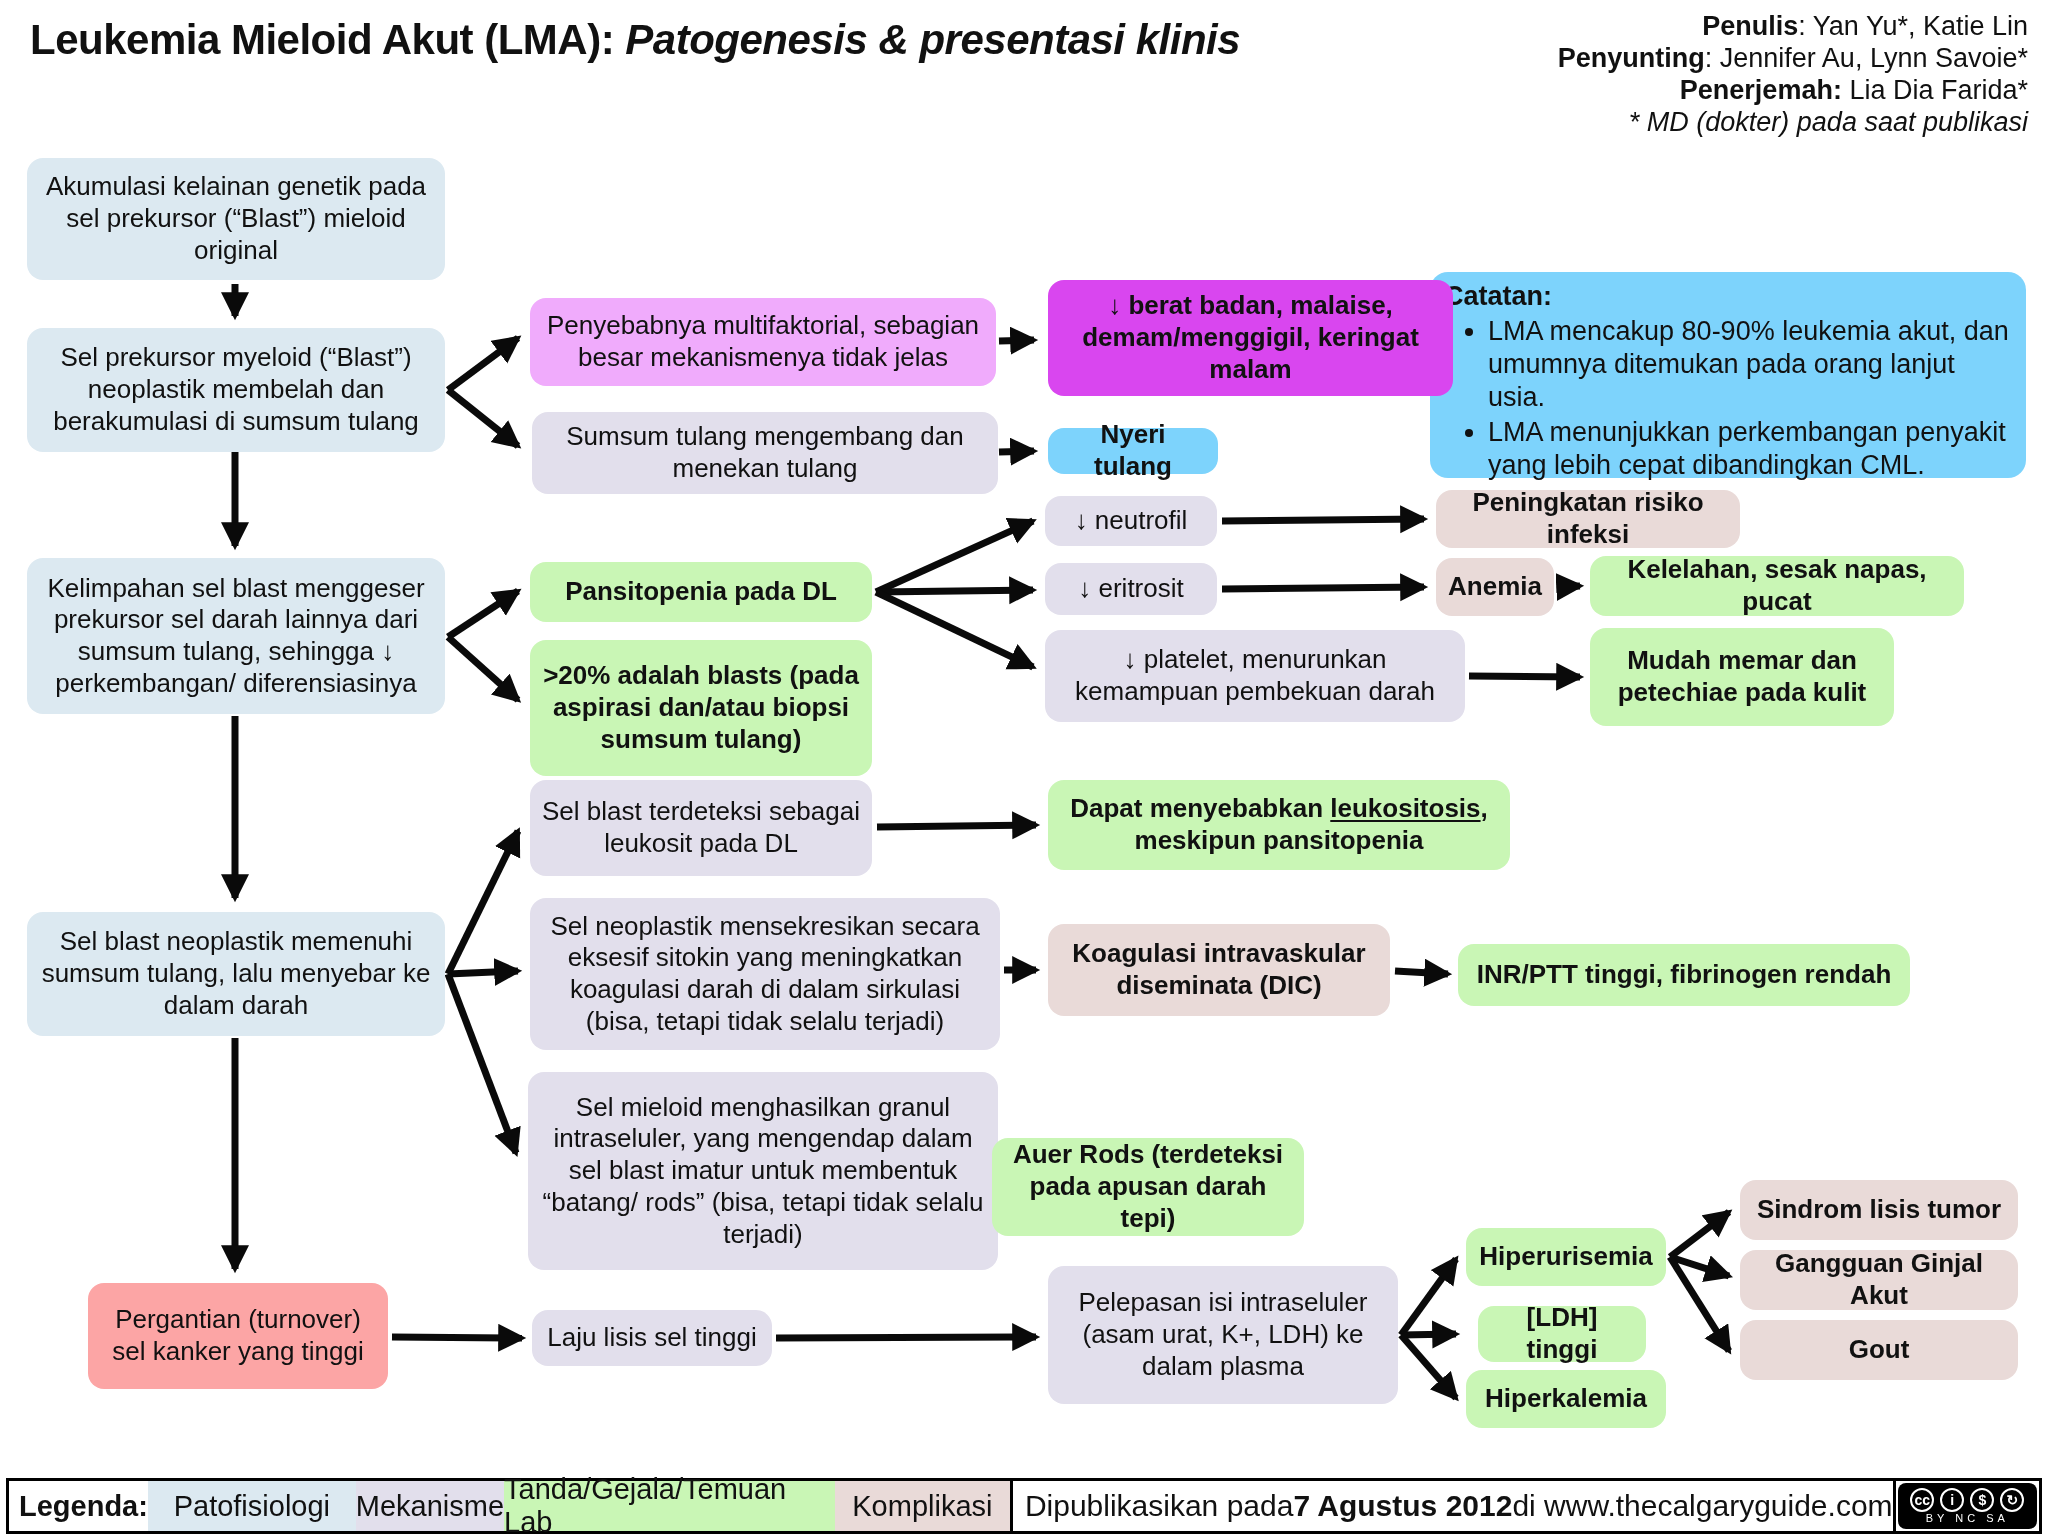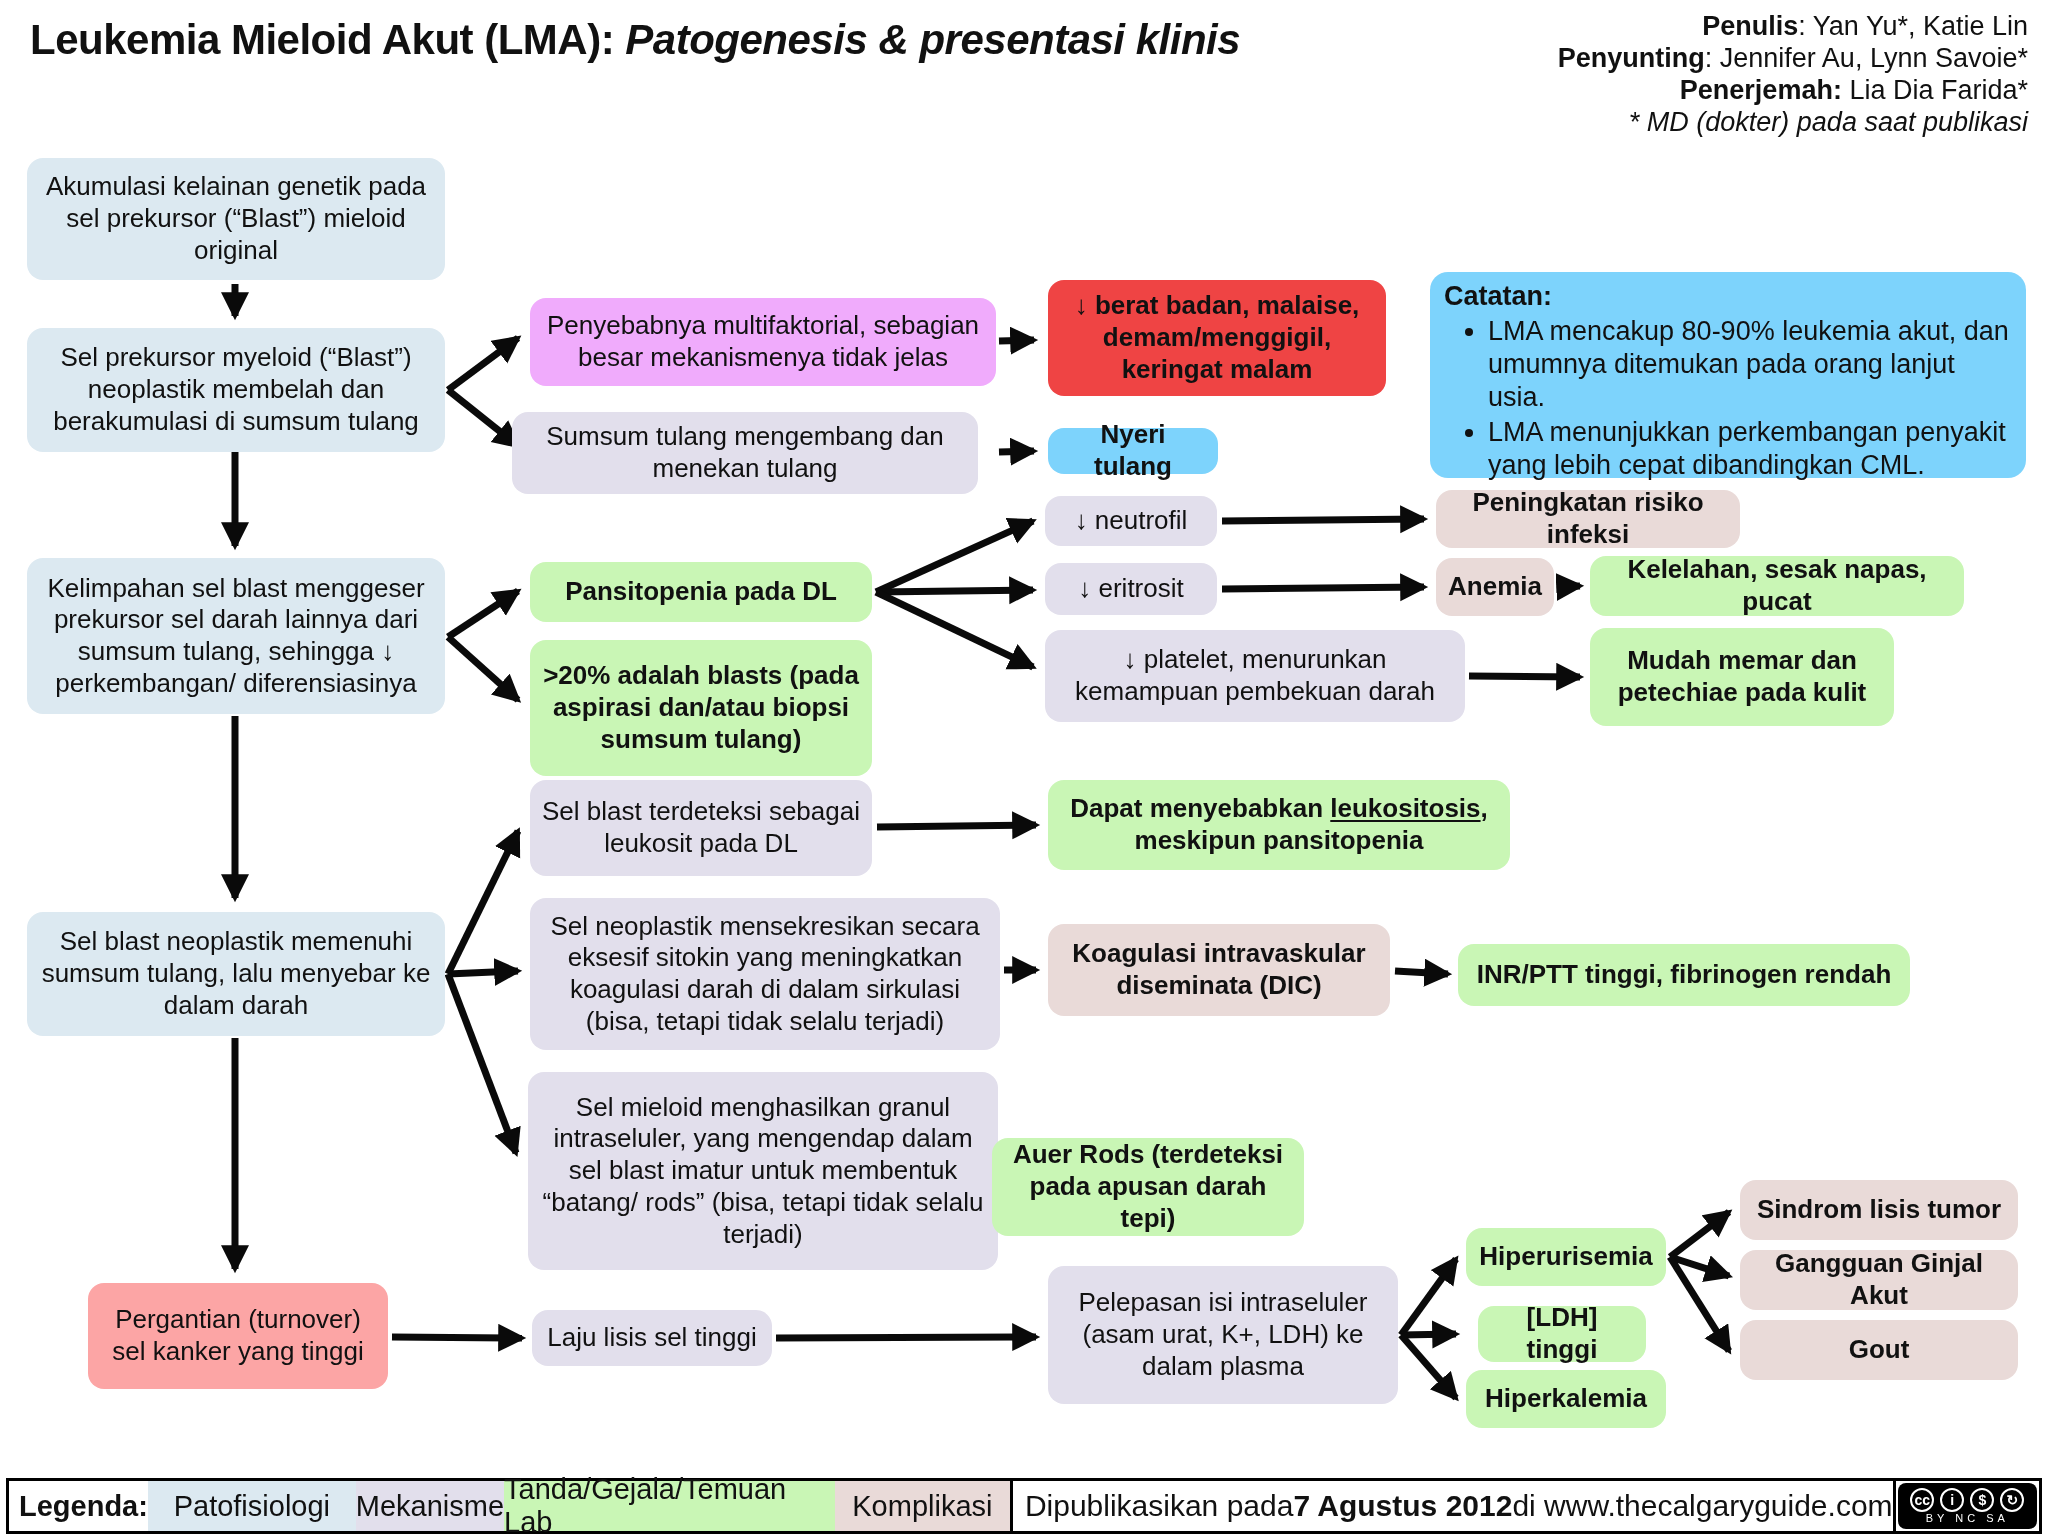--- a/index.html
+++ b/index.html
@@ -103,31 +103,31 @@
     </g>
   </svg>
 
   <div class="node" style="left: 27px; top: 158px; width: 418px; height: 122px; background: rgb(220, 233, 241);">Akumulasi kelainan genetik pada sel prekursor (“Blast”) mieloid original</div>
   <div class="node" style="left: 27px; top: 328px; width: 418px; height: 124px; background: rgb(220, 233, 241);">Sel prekursor myeloid (“Blast”) neoplastik membelah dan berakumulasi di sumsum tulang</div>
   <div class="node" style="left: 27px; top: 558px; width: 418px; height: 156px; background: rgb(220, 233, 241);">Kelimpahan sel blast menggeser prekursor sel darah lainnya dari sumsum tulang, sehingga ↓ perkembangan/ diferensiasinya</div>
   <div class="node" style="left: 27px; top: 912px; width: 418px; height: 124px; background: rgb(220, 233, 241);">Sel blast neoplastik memenuhi sumsum tulang, lalu menyebar ke dalam darah</div>
   <div class="node" style="left: 88px; top: 1283px; width: 300px; height: 106px; background: #fca5a5;">Pergantian (turnover) sel kanker yang tinggi</div>
 
   <div class="node" style="left: 530px; top: 298px; width: 466px; height: 88px; background: #f0abfc;">Penyebabnya multifaktorial, sebagian besar mekanismenya tidak jelas</div>
-  <div class="node" style="left: 512px; top: 412px; width: 466px; height: 82px; background: rgb(226, 223, 236);">Sumsum tulang mengembang dan menekan tulang</div>
+  <div class="node" style="left: 532px; top: 412px; width: 466px; height: 82px; background: rgb(226, 223, 236);">Sumsum tulang mengembang dan menekan tulang</div>
   <div class="node" style="left: 530px; top: 780px; width: 342px; height: 96px; background: rgb(226, 223, 236);">Sel blast terdeteksi sebagai leukosit pada DL</div>
   <div class="node" style="left: 530px; top: 898px; width: 470px; height: 152px; background: rgb(226, 223, 236);">Sel neoplastik mensekresikan secara eksesif sitokin yang meningkatkan koagulasi darah di dalam sirkulasi (bisa, tetapi tidak selalu terjadi)</div>
   <div class="node" style="left: 528px; top: 1072px; width: 470px; height: 198px; background: rgb(226, 223, 236);">Sel mieloid menghasilkan granul intraseluler, yang mengendap dalam sel blast imatur untuk membentuk “batang/ rods” (bisa, tetapi tidak selalu terjadi)</div>
   <div class="node" style="left: 532px; top: 1310px; width: 240px; height: 56px; background: rgb(226, 223, 236);">Laju lisis sel tinggi</div>
   <div class="node" style="left: 1045px; top: 496px; width: 172px; height: 50px; background: rgb(226, 223, 236);">↓ neutrofil</div>
   <div class="node" style="left: 1045px; top: 563px; width: 172px; height: 52px; background: rgb(226, 223, 236);">↓ eritrosit</div>
   <div class="node" style="left: 1045px; top: 630px; width: 420px; height: 92px; background: rgb(226, 223, 236);">↓ platelet, menurunkan kemampuan pembekuan darah</div>
   <div class="node" style="left: 1048px; top: 1266px; width: 350px; height: 138px; background: rgb(226, 223, 236);">Pelepasan isi intraseluler (asam urat, K+, LDH) ke dalam plasma</div>
 
-  <div class="node bold" style="left: 1048px; top: 280px; width: 338px; height: 116px; background: #ef4444;">↓ berat badan, malaise, demam/menggigil, keringat malam</div>
+  <div class="node bold" style="left: 1048px; top: 280px; width: 405px; height: 116px; background: #d946ef;">↓ berat badan, malaise, demam/menggigil, keringat malam</div>
   <div class="node bold" style="left: 1048px; top: 428px; width: 170px; height: 46px; background: #7dd3fc;">Nyeri tulang</div>
   <div class="node bold" style="left: 530px; top: 562px; width: 342px; height: 60px; background: rgb(201, 246, 181);">Pansitopenia pada DL</div>
   <div class="node bold" style="left: 530px; top: 640px; width: 342px; height: 136px; background: rgb(201, 246, 181);">&gt;20% adalah blasts (pada aspirasi dan/atau biopsi sumsum tulang)</div>
   <div class="node bold" style="left: 1048px; top: 780px; width: 462px; height: 90px; background: rgb(201, 246, 181);">
       <span><span>Dapat menyebabkan </span><u>leukositosis</u><span>, meskipun pansitopenia</span></span>
     </div>
   <div class="node bold" style="left: 1458px; top: 944px; width: 452px; height: 62px; background: rgb(201, 246, 181);">INR/PTT tinggi, fibrinogen rendah</div>
   <div class="node bold" style="left: 992px; top: 1138px; width: 312px; height: 98px; background: rgb(201, 246, 181);">Auer Rods (terdeteksi pada apusan darah tepi)</div>
   <div class="node bold" style="left: 1590px; top: 556px; width: 374px; height: 60px; background: rgb(201, 246, 181);">Kelelahan, sesak napas, pucat</div>
   <div class="node bold" style="left: 1590px; top: 628px; width: 304px; height: 98px; background: rgb(201, 246, 181);">Mudah memar dan petechiae pada kulit</div>

